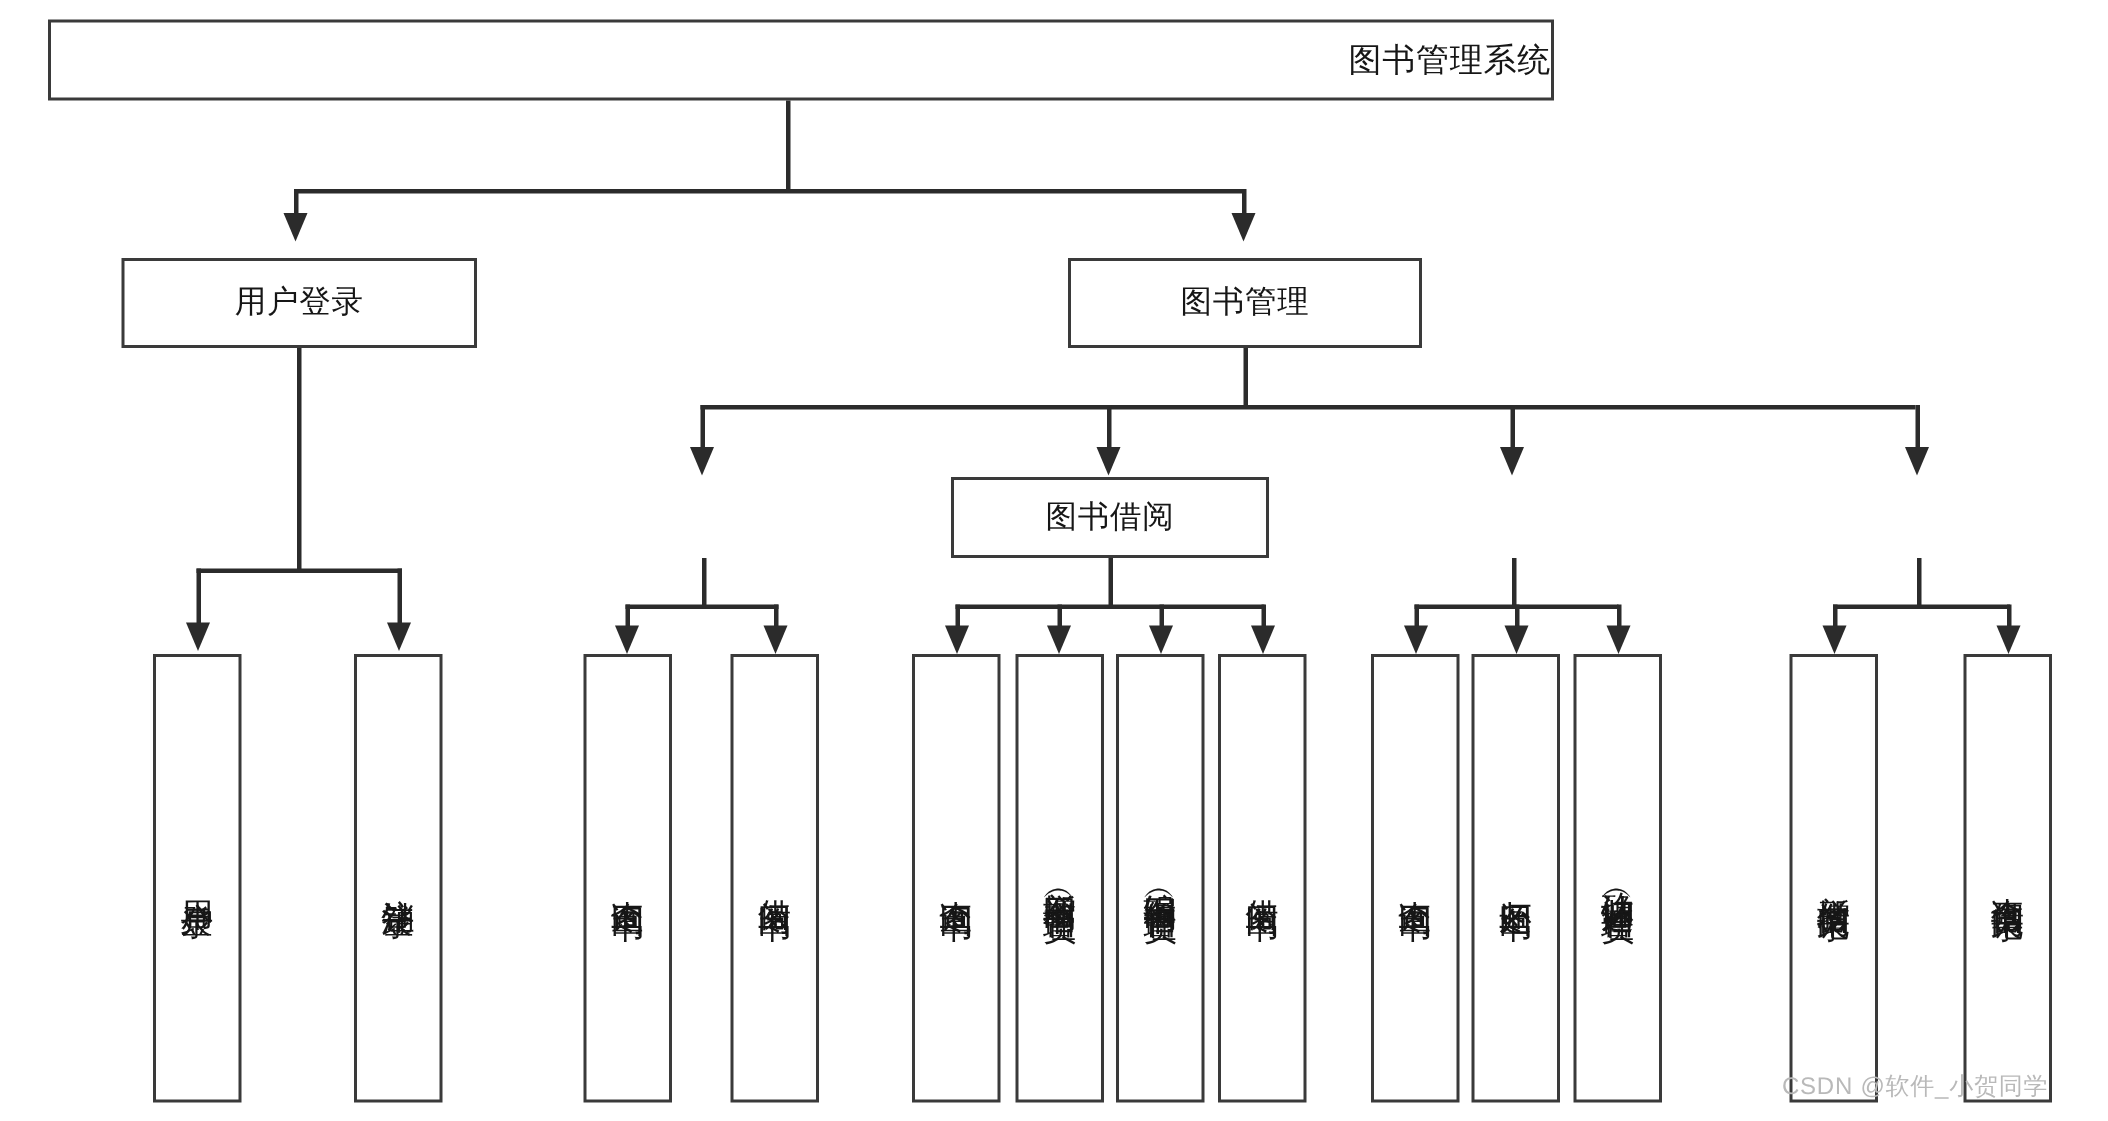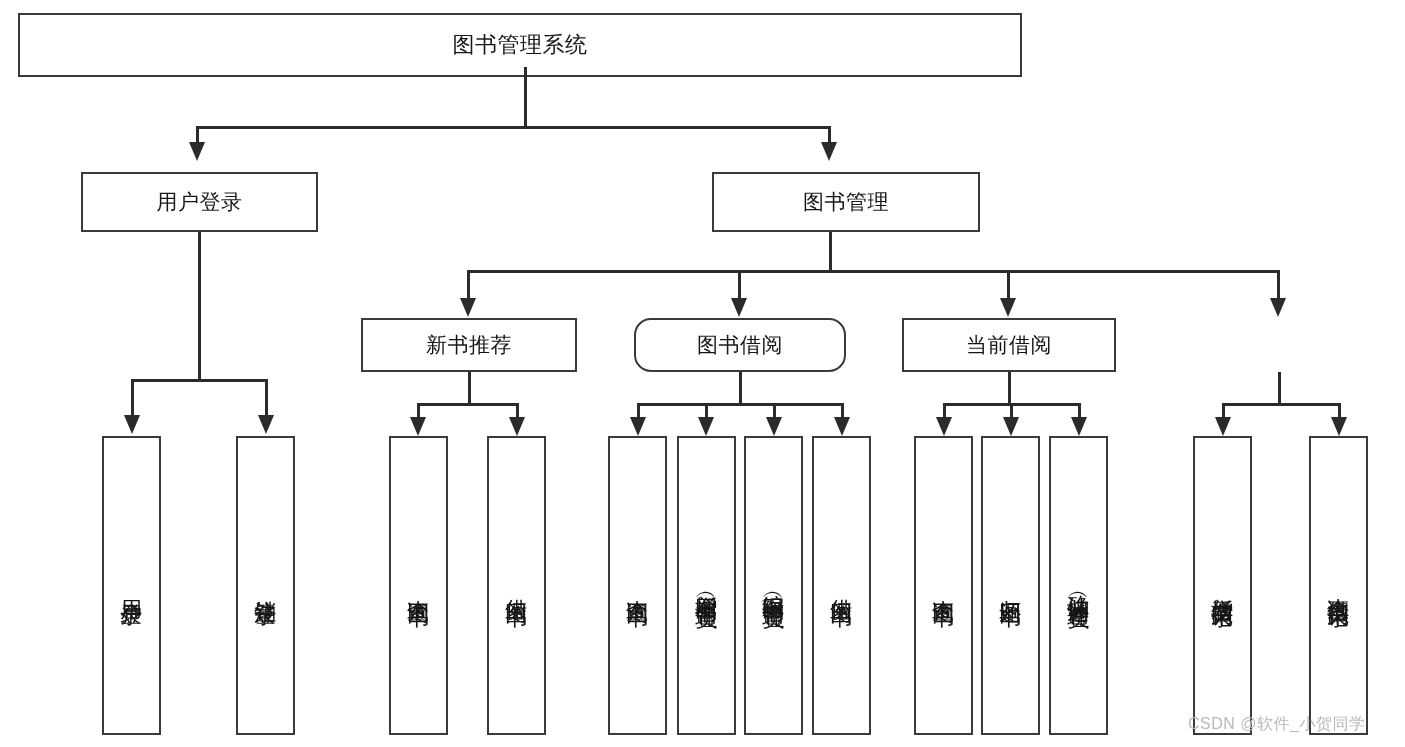--- a/index.html
+++ b/index.html
@@ -76,39 +76,39 @@
     white-space: nowrap;
     letter-spacing: 0.5px;
     pointer-events: none;
   }
 </style>
 </head>
 <body>
 
 <div id="canvas">
 
-  <div class="node root" style="left:18px; top:13px; width:1004px; height:64px;">
+  <div class="node root" style="left:32px; top:13px; width:1004px; height:54px;justify-content:flex-end;">
     <span class="label">图书管理系统</span>
   </div>
 
   <div class="vline" style="left:524px; top:67px; height:60px;"></div>
 
   <div class="hline" style="left:196px; top:126px; width:634px;"></div>
 
   <div class="vline" style="left:196px; top:126px; height:18px;"></div>
   <div class="arrow" style="left:189px; top:142px;"></div>
 
   <div class="vline" style="left:828px; top:126px; height:18px;"></div>
   <div class="arrow" style="left:821px; top:142px;"></div>
 
   <div class="node" style="left:81px; top:172px; width:237px; height:60px;">
     <span class="label">用户登录</span>
   </div>
 
-  <div class="node" style="left:712px; top:172px; width:268px; height:60px;">
+  <div class="node" style="left:712px; top:172px; width:236px; height:60px;">
     <span class="label">图书管理</span>
   </div>
 
   <div class="vline" style="left:198px; top:232px; height:148px;"></div>
   <div class="hline" style="left:131px; top:379px; width:137px;"></div>
   <div class="vline" style="left:131px; top:379px; height:38px;"></div>
   <div class="arrow" style="left:124px; top:415px;"></div>
   <div class="vline" style="left:265px; top:379px; height:38px;"></div>
   <div class="arrow" style="left:258px; top:415px;"></div>
 
@@ -120,31 +120,25 @@
 
   <div class="vline" style="left:738px; top:270px; height:30px;"></div>
   <div class="arrow" style="left:731px; top:298px;"></div>
 
   <div class="vline" style="left:1007px; top:270px; height:30px;"></div>
   <div class="arrow" style="left:1000px; top:298px;"></div>
 
   <div class="vline" style="left:1277px; top:270px; height:30px;"></div>
   <div class="arrow" style="left:1270px; top:298px;"></div>
 
-  <div class="node" style="left:361px; top:318px; width:216px; height:54px;">
-    <span class="label">新书推荐</span>
-  </div>
-
-  <div class="node" style="left:634px; top:318px; width:212px; height:54px;border-radius:17px;">
+
+  <div class="node" style="left:634px; top:318px; width:212px; height:54px;">
     <span class="label">图书借阅</span>
   </div>
 
-  <div class="node" style="left:902px; top:318px; width:214px; height:54px;">
-    <span class="label">当前借阅</span>
-  </div>
 
 
   <div class="vline" style="left:468px; top:372px; height:32px;"></div>
   <div class="hline" style="left:417px; top:403px; width:102px;"></div>
   <div class="vline" style="left:417px; top:403px; height:16px;"></div>
   <div class="arrow" style="left:410px; top:417px;"></div>
   <div class="vline" style="left:516px; top:403px; height:16px;"></div>
   <div class="arrow" style="left:509px; top:417px;"></div>
 
   <div class="vline" style="left:739px; top:372px; height:32px;"></div>

